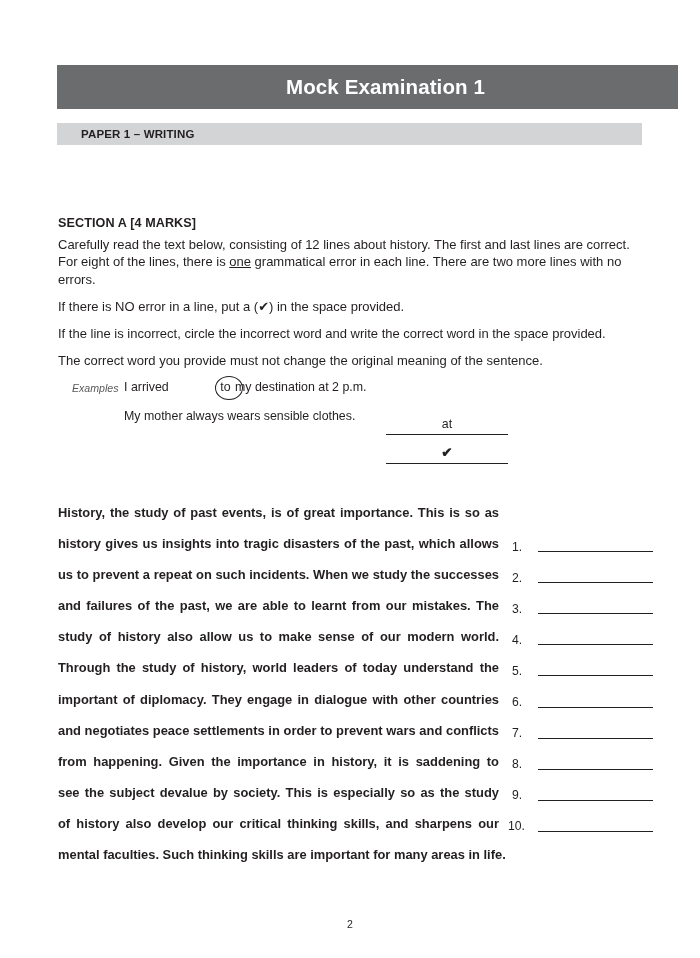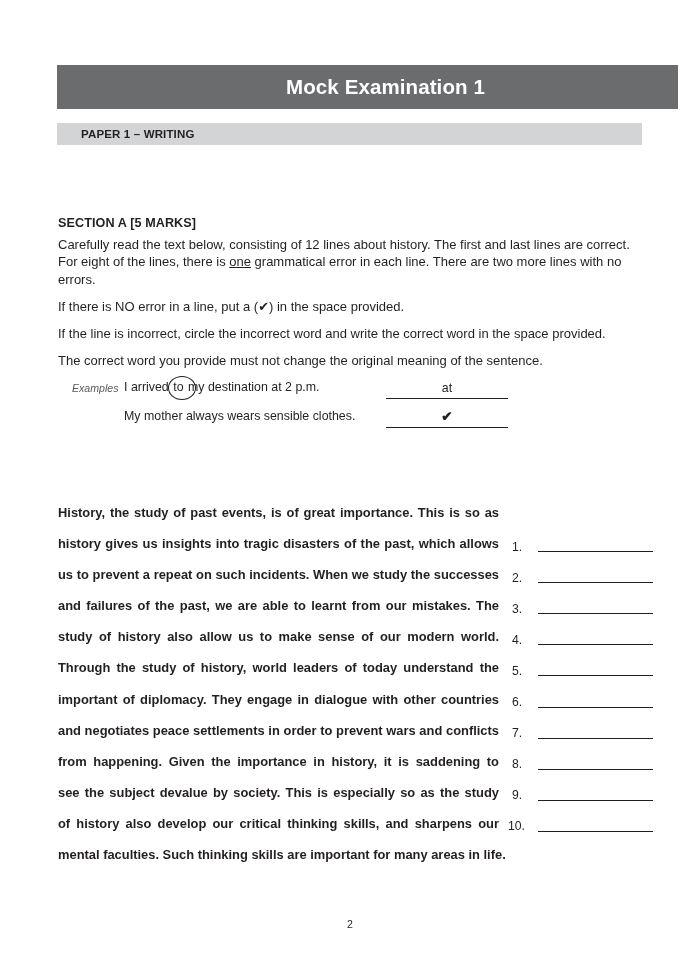--- a/index.html
+++ b/index.html
@@ -110,38 +110,40 @@
   .ex-sentence {
     flex: 0 0 262px;
     width: 262px;
     position: relative;
     white-space: nowrap;
   }
   .circle-word {
     position: relative;
     display: inline-block;
     padding: 0 1px;
+    margin-left: 47px;
   }
   .circle-word .ellipse {
     position: absolute;
     left: -4px;
     top: -4px;
     width: 26px;
     height: 22px;
     border: 1.6px solid #231f20;
     border-radius: 50%;
     pointer-events: none;
   }
   .ex-answer {
     flex: 0 0 122px;
     width: 122px;
     border-bottom: 1.3px solid #231f20;
     text-align: center;
     height: 18px;
     line-height: 16px;
+    margin-top: 36px;
   }
   .ex-answer.tick {
     font-size: 13.5px;
     font-weight: bold;
   }
 
   
   .passage {
     position: absolute;
     left: 58px;
@@ -210,21 +212,21 @@
 <div class="page">
 
   <div class="title-bar">
     <span class="title-text">Mock Examination 1</span>
   </div>
 
   <div class="paper-bar">
     <span class="paper-text">PAPER 1 – WRITING</span>
   </div>
 
-  <div class="section-heading">SECTION A [5 MARKS]</div>
+  <div class="section-heading">SECTION A [4 MARKS]</div>
 
   <div class="instructions">
     <p><span>Carefully read the text below, consisting of 12 lines about history. The first and last lines are correct. For eight of the lines, there is </span><u>one</u><span> grammatical error in each line. There are two more lines with no errors.</span></p>
     <p class="gap">If there is NO error in a line, put a (✔) in the space provided.</p>
     <p class="gap">If the line is incorrect, circle the incorrect word and write the correct word in the space provided.</p>
     <p class="gap">The correct word you provide must not change the original meaning of the sentence.</p>
   </div>
 
   <div class="examples">
 

